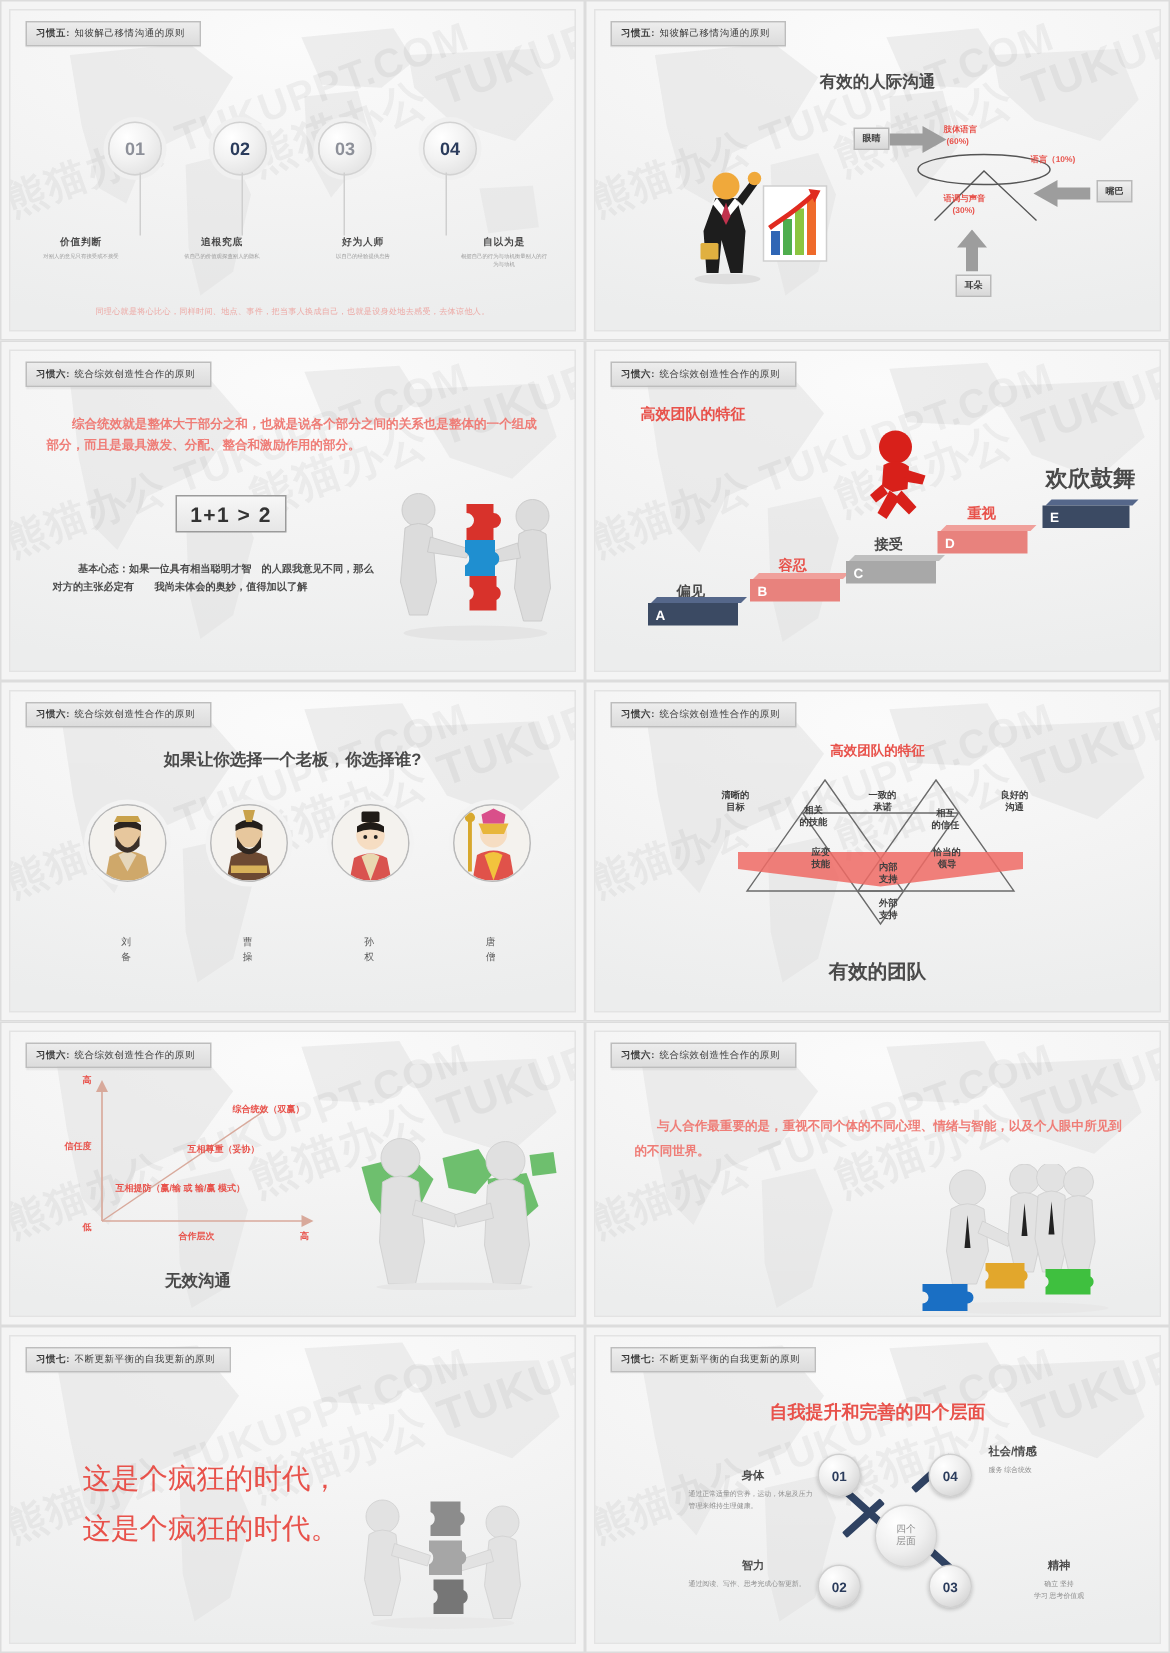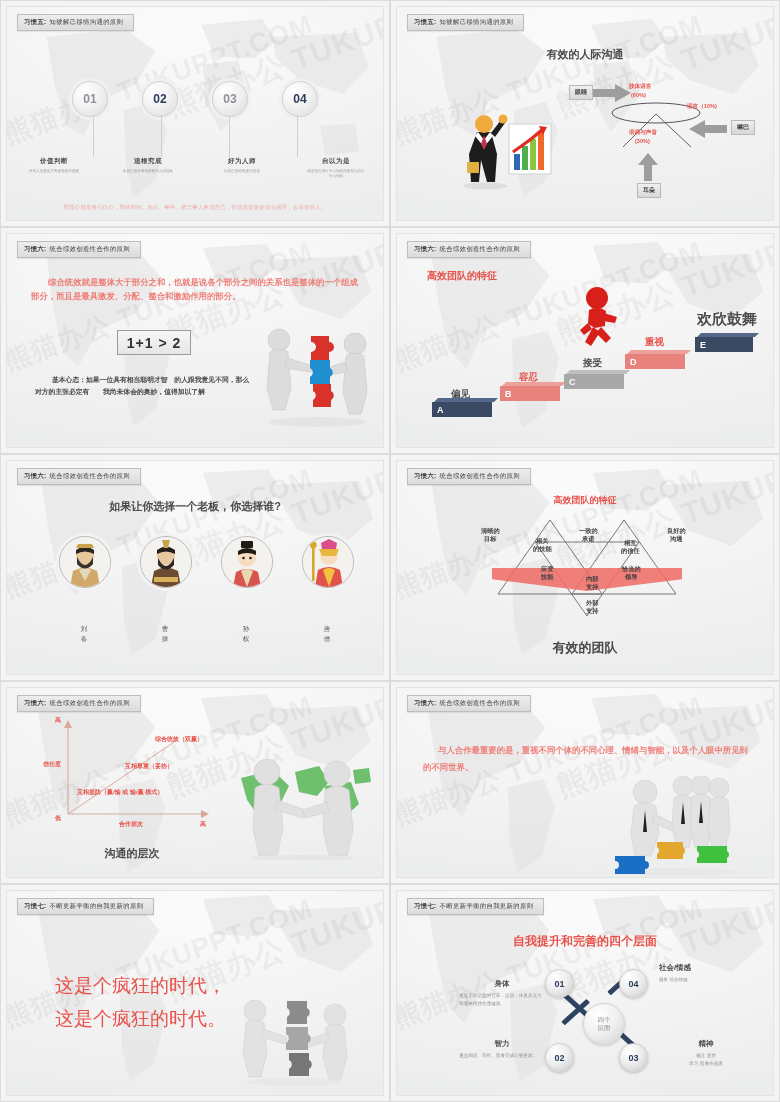--- a/index.html
+++ b/index.html
@@ -556,21 +556,21 @@
         <div class="axlab" style="left:48px;top:28px;">高</div>
         <div class="axlab" style="left:36px;top:72px;">信任度</div>
         <div class="axlab" style="left:48px;top:126px;">低</div>
         <div class="axlab" style="left:112px;top:132px;">合作层次</div>
         <div class="axlab" style="left:193px;top:132px;">高</div>
 
         <div class="axlab" style="left:70px;top:100px;">互相提防（赢/输 或 输/赢 模式）</div>
         <div class="axlab" style="left:118px;top:74px;">互相尊重（妥协）</div>
         <div class="axlab" style="left:148px;top:47px;">综合统效（双赢）</div>
 
-        <div class="title-dark" style="left:50px;top:158px;width:150px;font-size:11px;">沟通的层次</div>
+        <div class="title-dark" style="left:50px;top:158px;width:150px;font-size:11px;">无效沟通</div>
 
         <div class="fig" style="left:226px;top:64px;">
           <svg width="140" height="108" viewBox="0 0 140 108">
             <g fill="#5cb85c" opacity=".88">
               <path d="M8 26 L40 18 L56 34 L44 58 L24 62 L14 48 Z"></path>
               <path d="M62 20 L86 14 L96 30 L84 44 L66 40 Z"></path>
               <path d="M92 34 L118 30 L126 52 L106 70 L94 54 Z"></path>
               <path d="M120 18 L136 16 L138 30 L122 32 Z"></path>
             </g>
             <g fill="#e0e0e0" stroke="#cfcfcf" stroke-width=".6">

